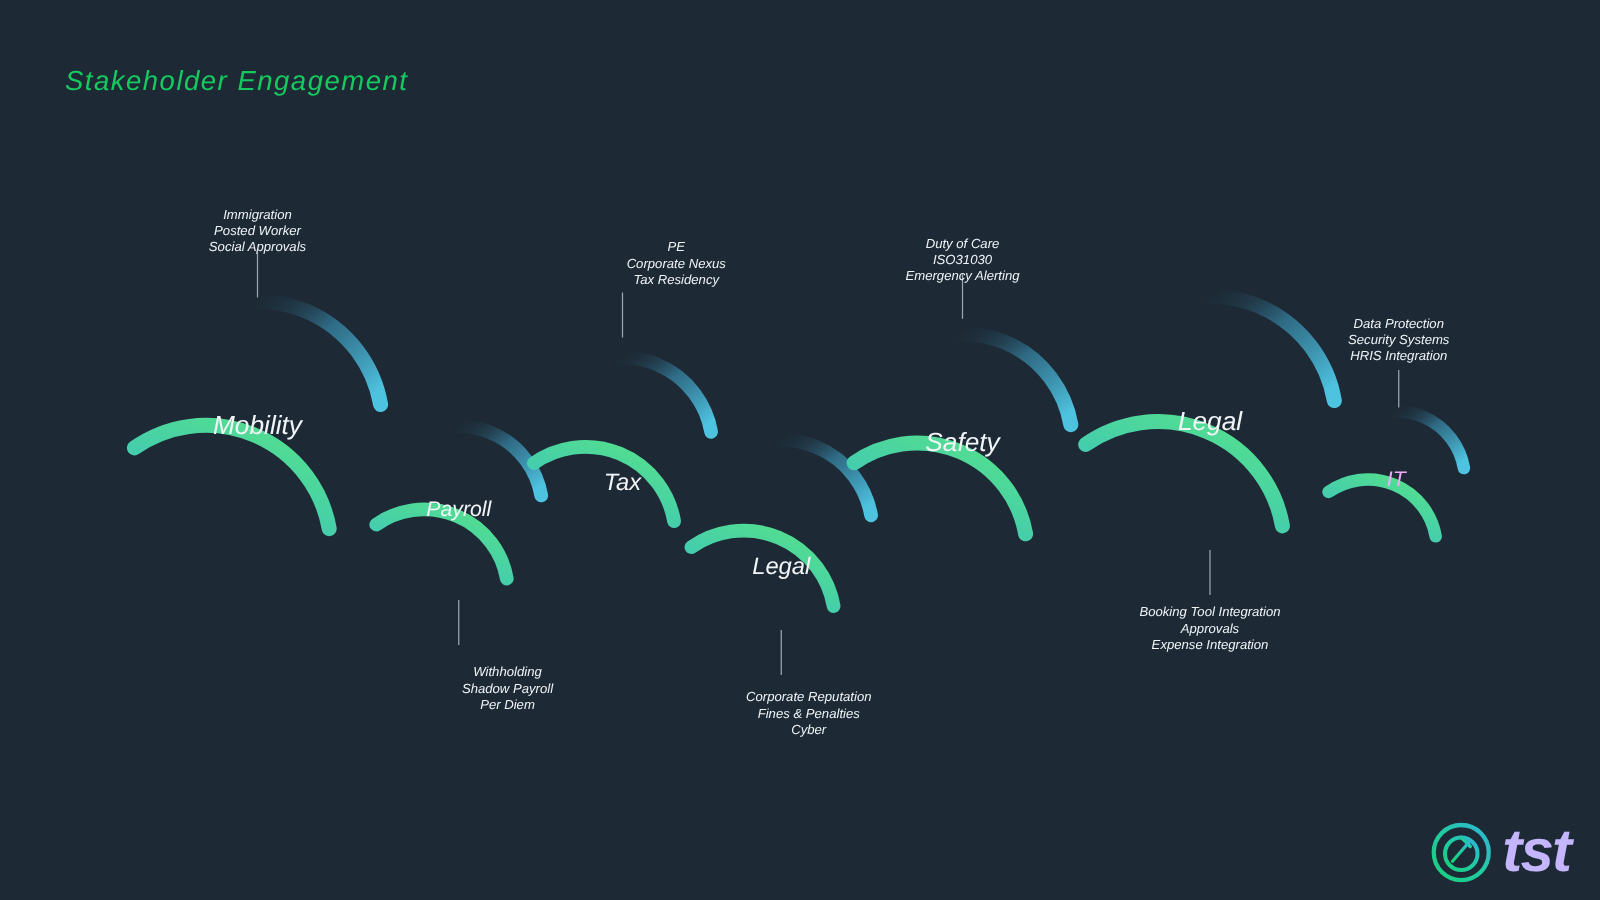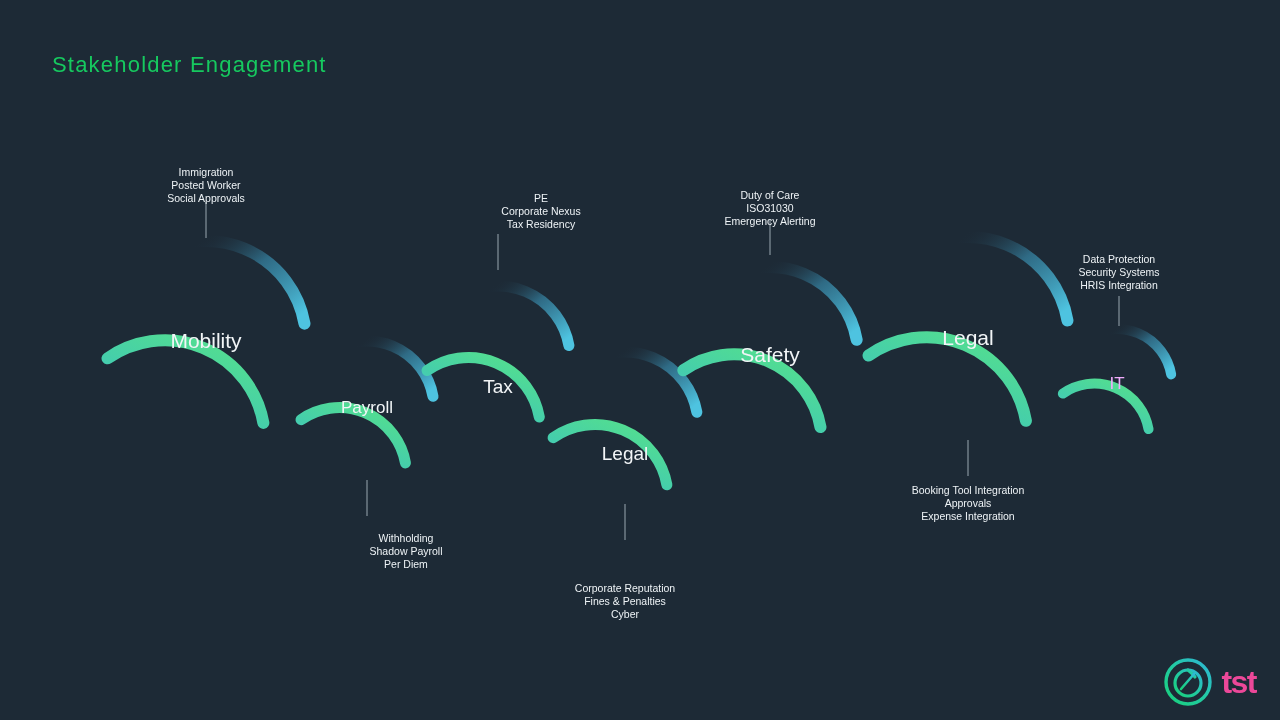--- a/index.html
+++ b/index.html
@@ -13,20 +13,21 @@
     overflow: hidden;
     font-family: "Liberation Sans", sans-serif;
     position: relative;
   }
   #slide {
     position: absolute;
     left: 0; top: 0;
     width: 1280px;
     height: 720px;
     background: #1d2a36;
+    font-style: italic;
   }
   #slide-title {
     position: absolute;
     left: 52px;
     top: 52px;
     font-size: 22px;
     letter-spacing: 1.2px;
     color: #16c95f;
     font-family: "Liberation Sans", sans-serif;
     white-space: nowrap;
@@ -55,22 +56,22 @@
   }
   #logo {
     position: absolute;
     right: 24px;
     bottom: 12px;
     display: flex;
     align-items: center;
     gap: 7px;
   }
   #logo-text {
-    color: #ec4899;
-    font-size: 32px;
+    color: #c4b5fd;
+    font-size: 48px;
     font-weight: bold;
     letter-spacing: -1.5px;
     line-height: 48px;
     font-family: "Liberation Sans", sans-serif;
   }
   svg.canvas {
     position: absolute;
     left: 0; top: 0;
     width: 1280px;
     height: 720px;
@@ -162,21 +163,21 @@
       <div class="callout" style="left: 367px; top: 532px; color: rgb(238, 243, 246); margin-left: 39px;">
         <div>Withholding</div>
         <div>Shadow Payroll</div>
         <div>Per Diem</div>
       </div>
       <div class="callout" style="left: 498px; top: 192px; color: rgb(238, 243, 246); margin-left: 43px;">
         <div>PE</div>
         <div>Corporate Nexus</div>
         <div>Tax Residency</div>
       </div>
-      <div class="callout" style="left: 625px; top: 552px; color: rgb(238, 243, 246); margin-top: 30px;">
+      <div class="callout" style="left: 647px; top: 552px; color: rgb(238, 243, 246);">
         <div>Corporate Reputation</div>
         <div>Fines &amp; Penalties</div>
         <div>Cyber</div>
       </div>
       <div class="callout" style="left: 770px; top: 189px; color: rgb(238, 243, 246);">
         <div>Duty of Care</div>
         <div>ISO31030</div>
         <div>Emergency Alerting</div>
       </div>
       <div class="callout" style="left: 968px; top: 484px; color: rgb(238, 243, 246);">

